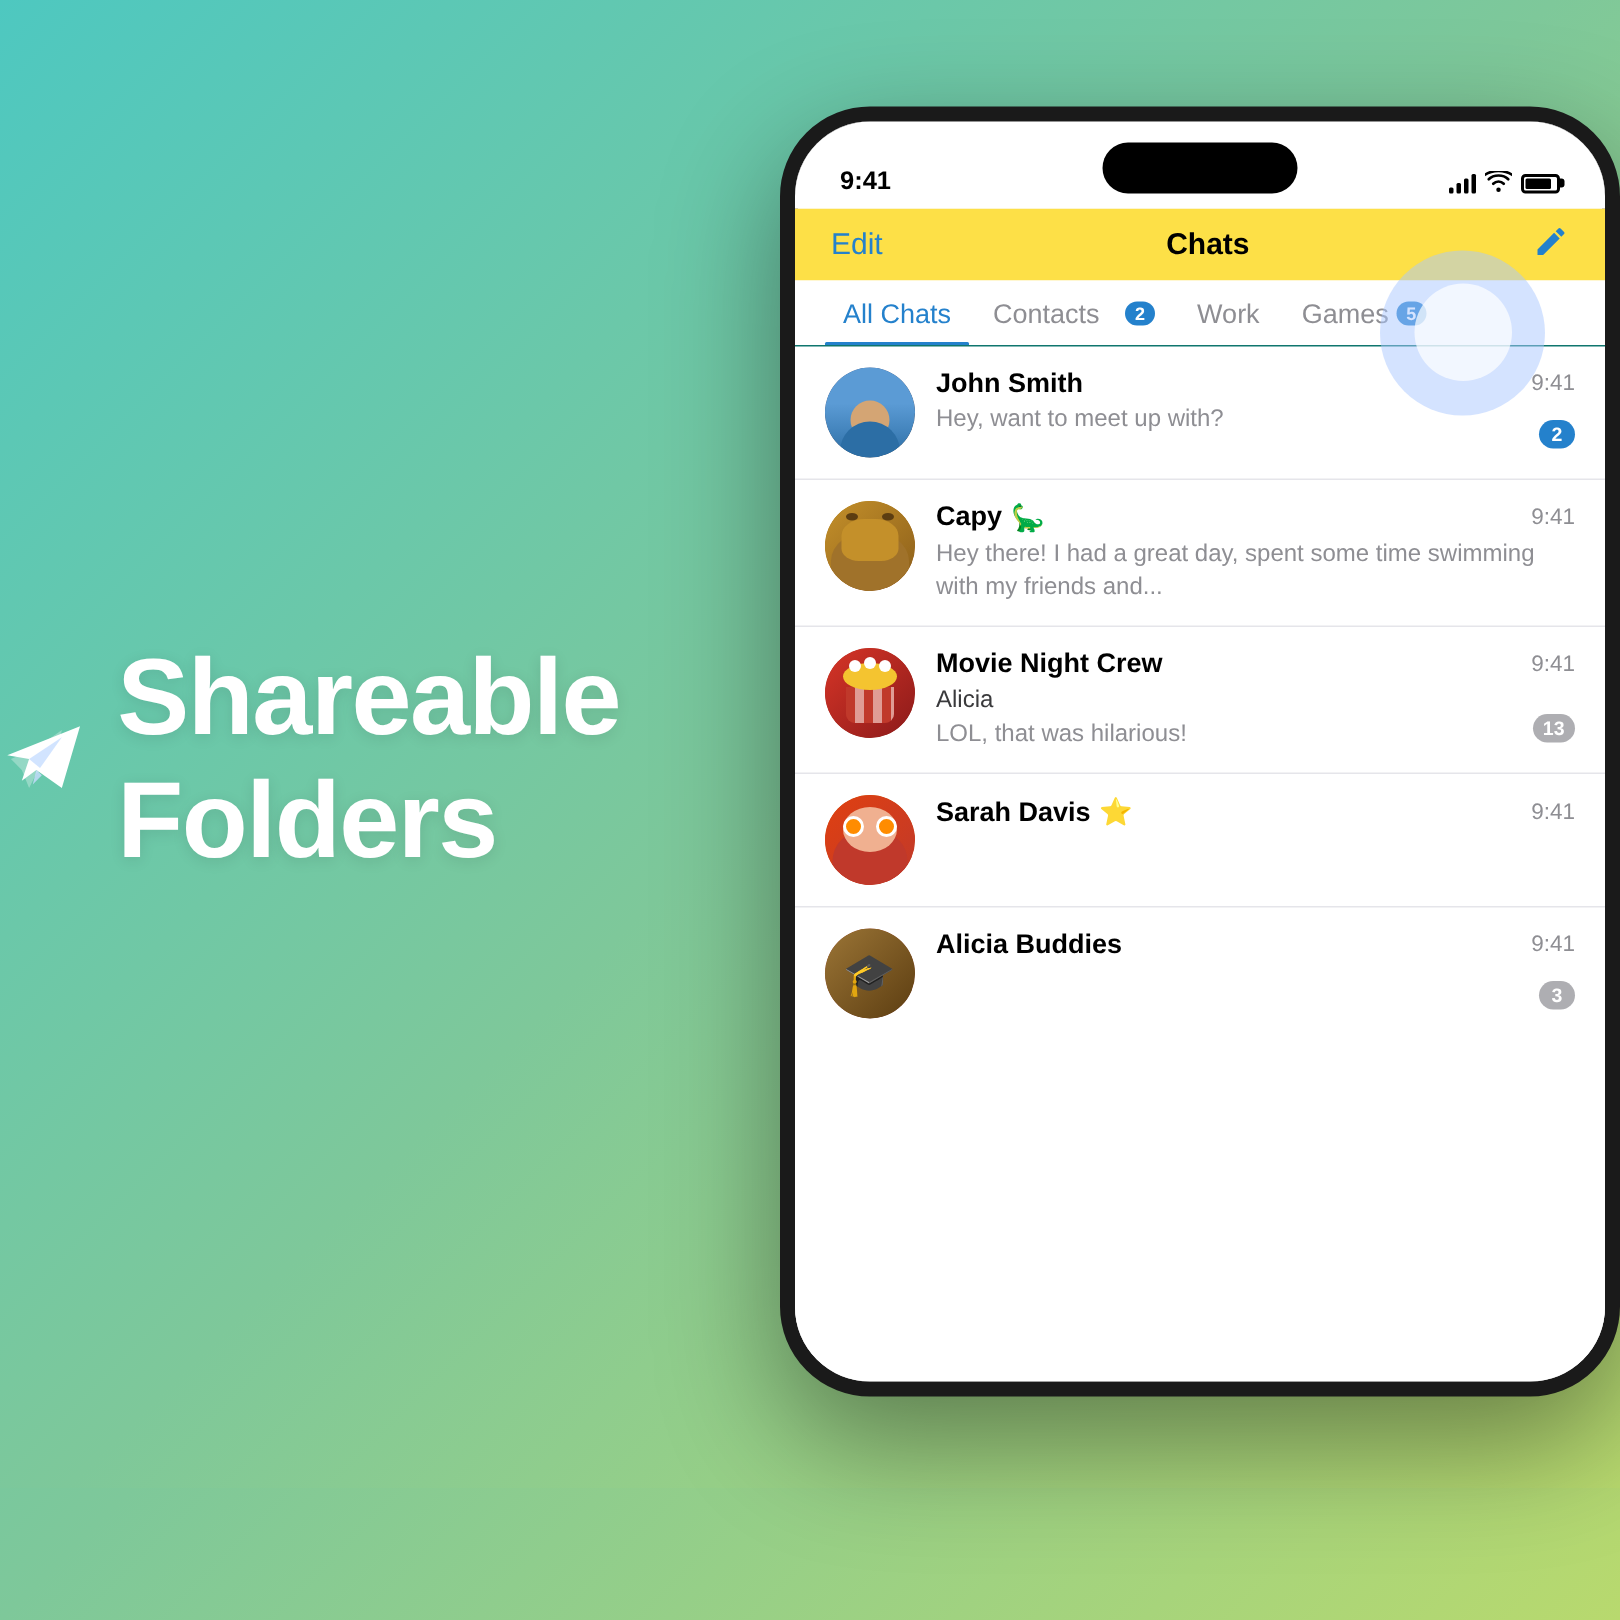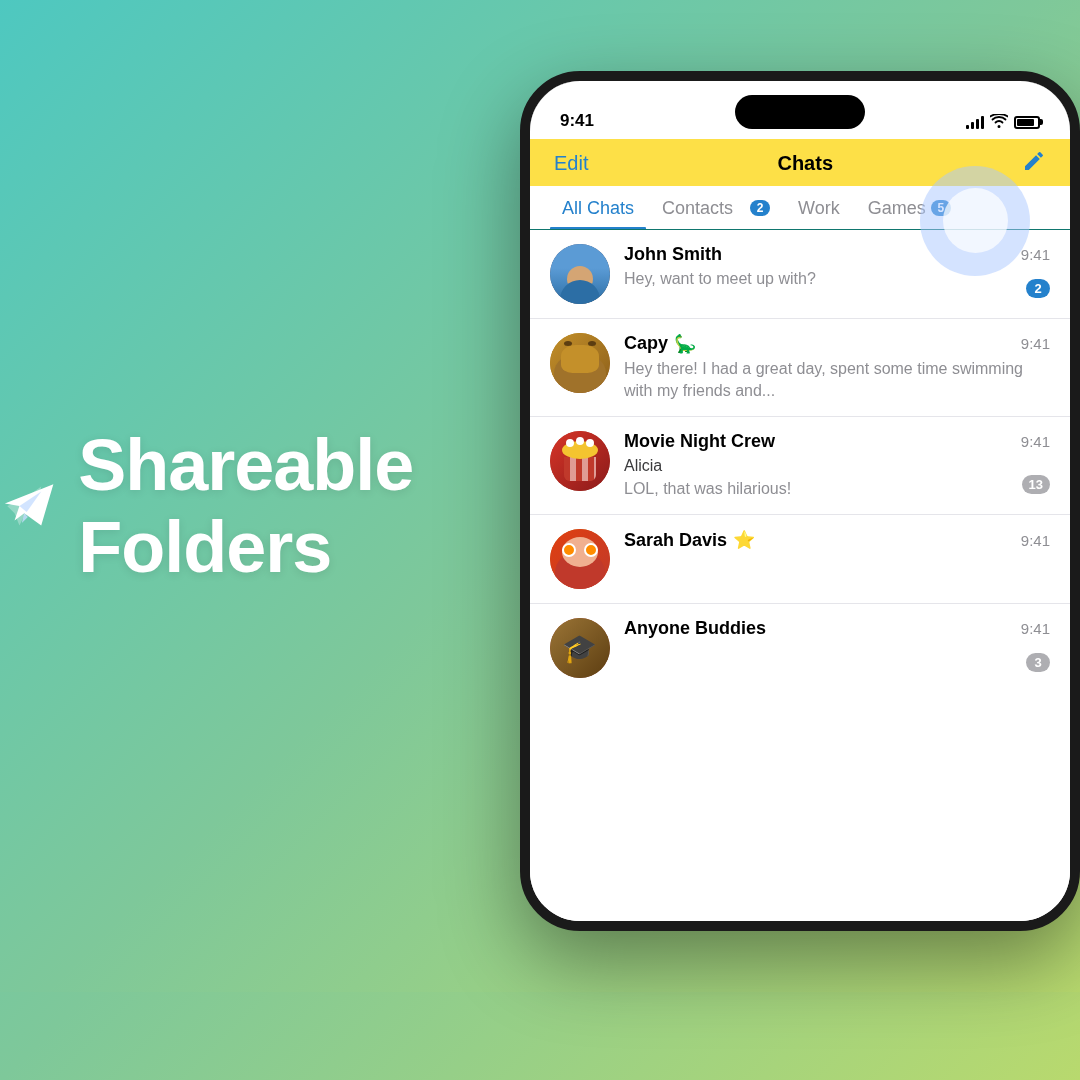--- a/index.html
+++ b/index.html
@@ -534,21 +534,21 @@
           </div>
 
           <div class="chat-item" style="border-bottom:none;">
             <div class="avatar college-avatar">
               <div style="width:100%;height:100%;background:linear-gradient(135deg,#9b7536 0%,#5c3d11 100%);border-radius:50%;overflow:hidden;display:flex;align-items:center;justify-content:center;">
                 <span style="font-size:28px;">🎓</span>
               </div>
             </div>
             <div class="chat-body">
               <div class="chat-top">
-                <span class="chat-name">Anyone Buddies</span>
+                <span class="chat-name">Alicia Buddies</span>
                 <span class="chat-time">9:41</span>
               </div>
             </div>
             <div class="unread-badge muted">3</div>
           </div>
 
         </div>
       </div>
     </div>
   </div>

